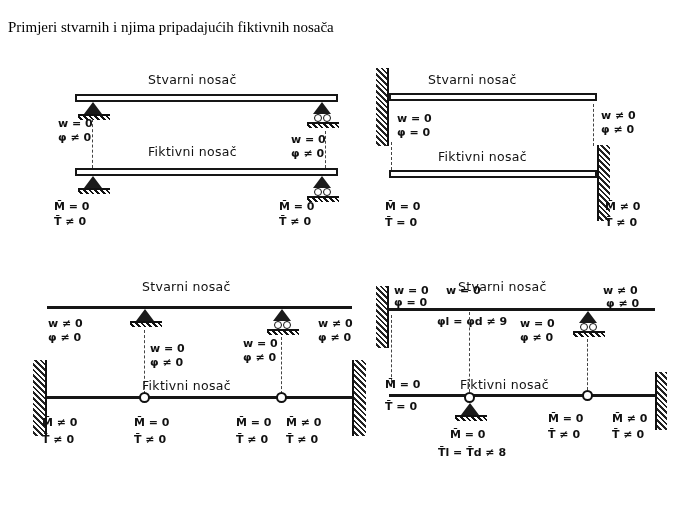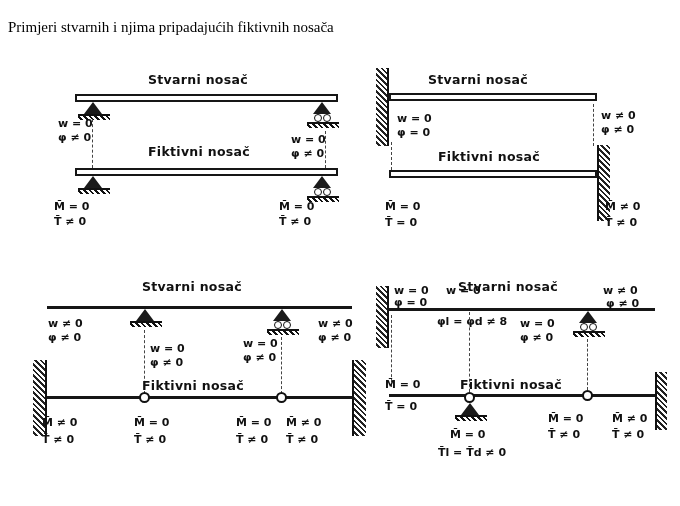--- a/index.html
+++ b/index.html
@@ -10,21 +10,21 @@
     overflow:hidden;
     font-family:"DejaVu Sans", sans-serif;
     color:#111;
   }
   .abs { position:absolute; }
   .title {
     font-family:"Liberation Serif", serif;
     font-size:15px; color:#000; white-space:nowrap;
   }
   .sec {
-    font-size:12.5px; font-weight:700; letter-spacing:.3px;
+    font-size:12.5px; font-weight:400; letter-spacing:.3px;
     color:#111; white-space:nowrap;
   }
   .lbl {
     font-size:11px; font-weight:700; color:#111; white-space:nowrap;
   }
   .beam-rect { height:8px; border:2px solid #161616; background:#fff; }
   .beam-line { height:3px; background:#161616; }
   .wall { background:repeating-linear-gradient(45deg,#fff 0px,#fff 2px,#222 2px,#222 4px); }
   .wall.edge-r { border-right:2.5px solid #111; }
   .wall.edge-l { border-left:2.5px solid #111; }
@@ -149,21 +149,21 @@
 
   <div class="abs beam-line" style="left:389px; top:308px; width:266px;"></div>
   <div class="abs tri" style="left:579px; top:311px;"></div>
   <div class="abs circ" style="left:580px; top:323px;"></div>
   <div class="abs circ" style="left:589px; top:323px;"></div>
   <div class="abs ground" style="left:573px; top:331px; width:32px;"></div>
 
   <div class="abs lbl" style="left:394px; top:284px;">w = 0</div>
   <div class="abs lbl" style="left:394px; top:296px;">φ = 0</div>
   <div class="abs lbl" style="left:446px; top:284px;">w = 0</div>
-  <div class="abs lbl" style="left:437px; top:315px;">φl = φd ≠ 8</div>
+  <div class="abs lbl" style="left:437px; top:315px;">φl = φd ≠ 9</div>
   <div class="abs lbl" style="left:520px; top:317px;">w = 0</div>
   <div class="abs lbl" style="left:520px; top:331px;">φ ≠ 0</div>
   <div class="abs lbl" style="left:603px; top:284px;">w ≠ 0</div>
   <div class="abs lbl" style="left:606px; top:297px;">φ ≠ 0</div>
 
   <div class="abs dash" style="left:391px; top:315px; height:72px;"></div>
   <div class="abs dash" style="left:469px; top:312px; height:80px;"></div>
   <div class="abs dash" style="left:587px; top:339px; height:51px;"></div>
 
   <div class="abs sec" style="left:460px; top:377px;">Fiktivni nosač</div>
@@ -173,18 +173,18 @@
 
   <div class="abs hinge" style="left:464px; top:392px;"></div>
   <div class="abs tri" style="left:461px; top:403px;"></div>
   <div class="abs ground" style="left:455px; top:415px; width:32px;"></div>
 
   <div class="abs hinge" style="left:582px; top:390px;"></div>
 
   <div class="abs lbl" style="left:385px; top:378px;">M̄ = 0</div>
   <div class="abs lbl" style="left:385px; top:400px;">T̄ = 0</div>
   <div class="abs lbl" style="left:450px; top:428px;">M̄ = 0</div>
-  <div class="abs lbl" style="left:438px; top:446px;">T̄l = T̄d ≠ 0</div>
+  <div class="abs lbl" style="left:438px; top:446px;">T̄l = T̄d ≠ 8</div>
   <div class="abs lbl" style="left:548px; top:412px;">M̄ = 0</div>
   <div class="abs lbl" style="left:548px; top:428px;">T̄ ≠ 0</div>
   <div class="abs lbl" style="left:612px; top:412px;">M̄ ≠ 0</div>
   <div class="abs lbl" style="left:612px; top:428px;">T̄ ≠ 0</div>
 </div>
 
 </body></html>

